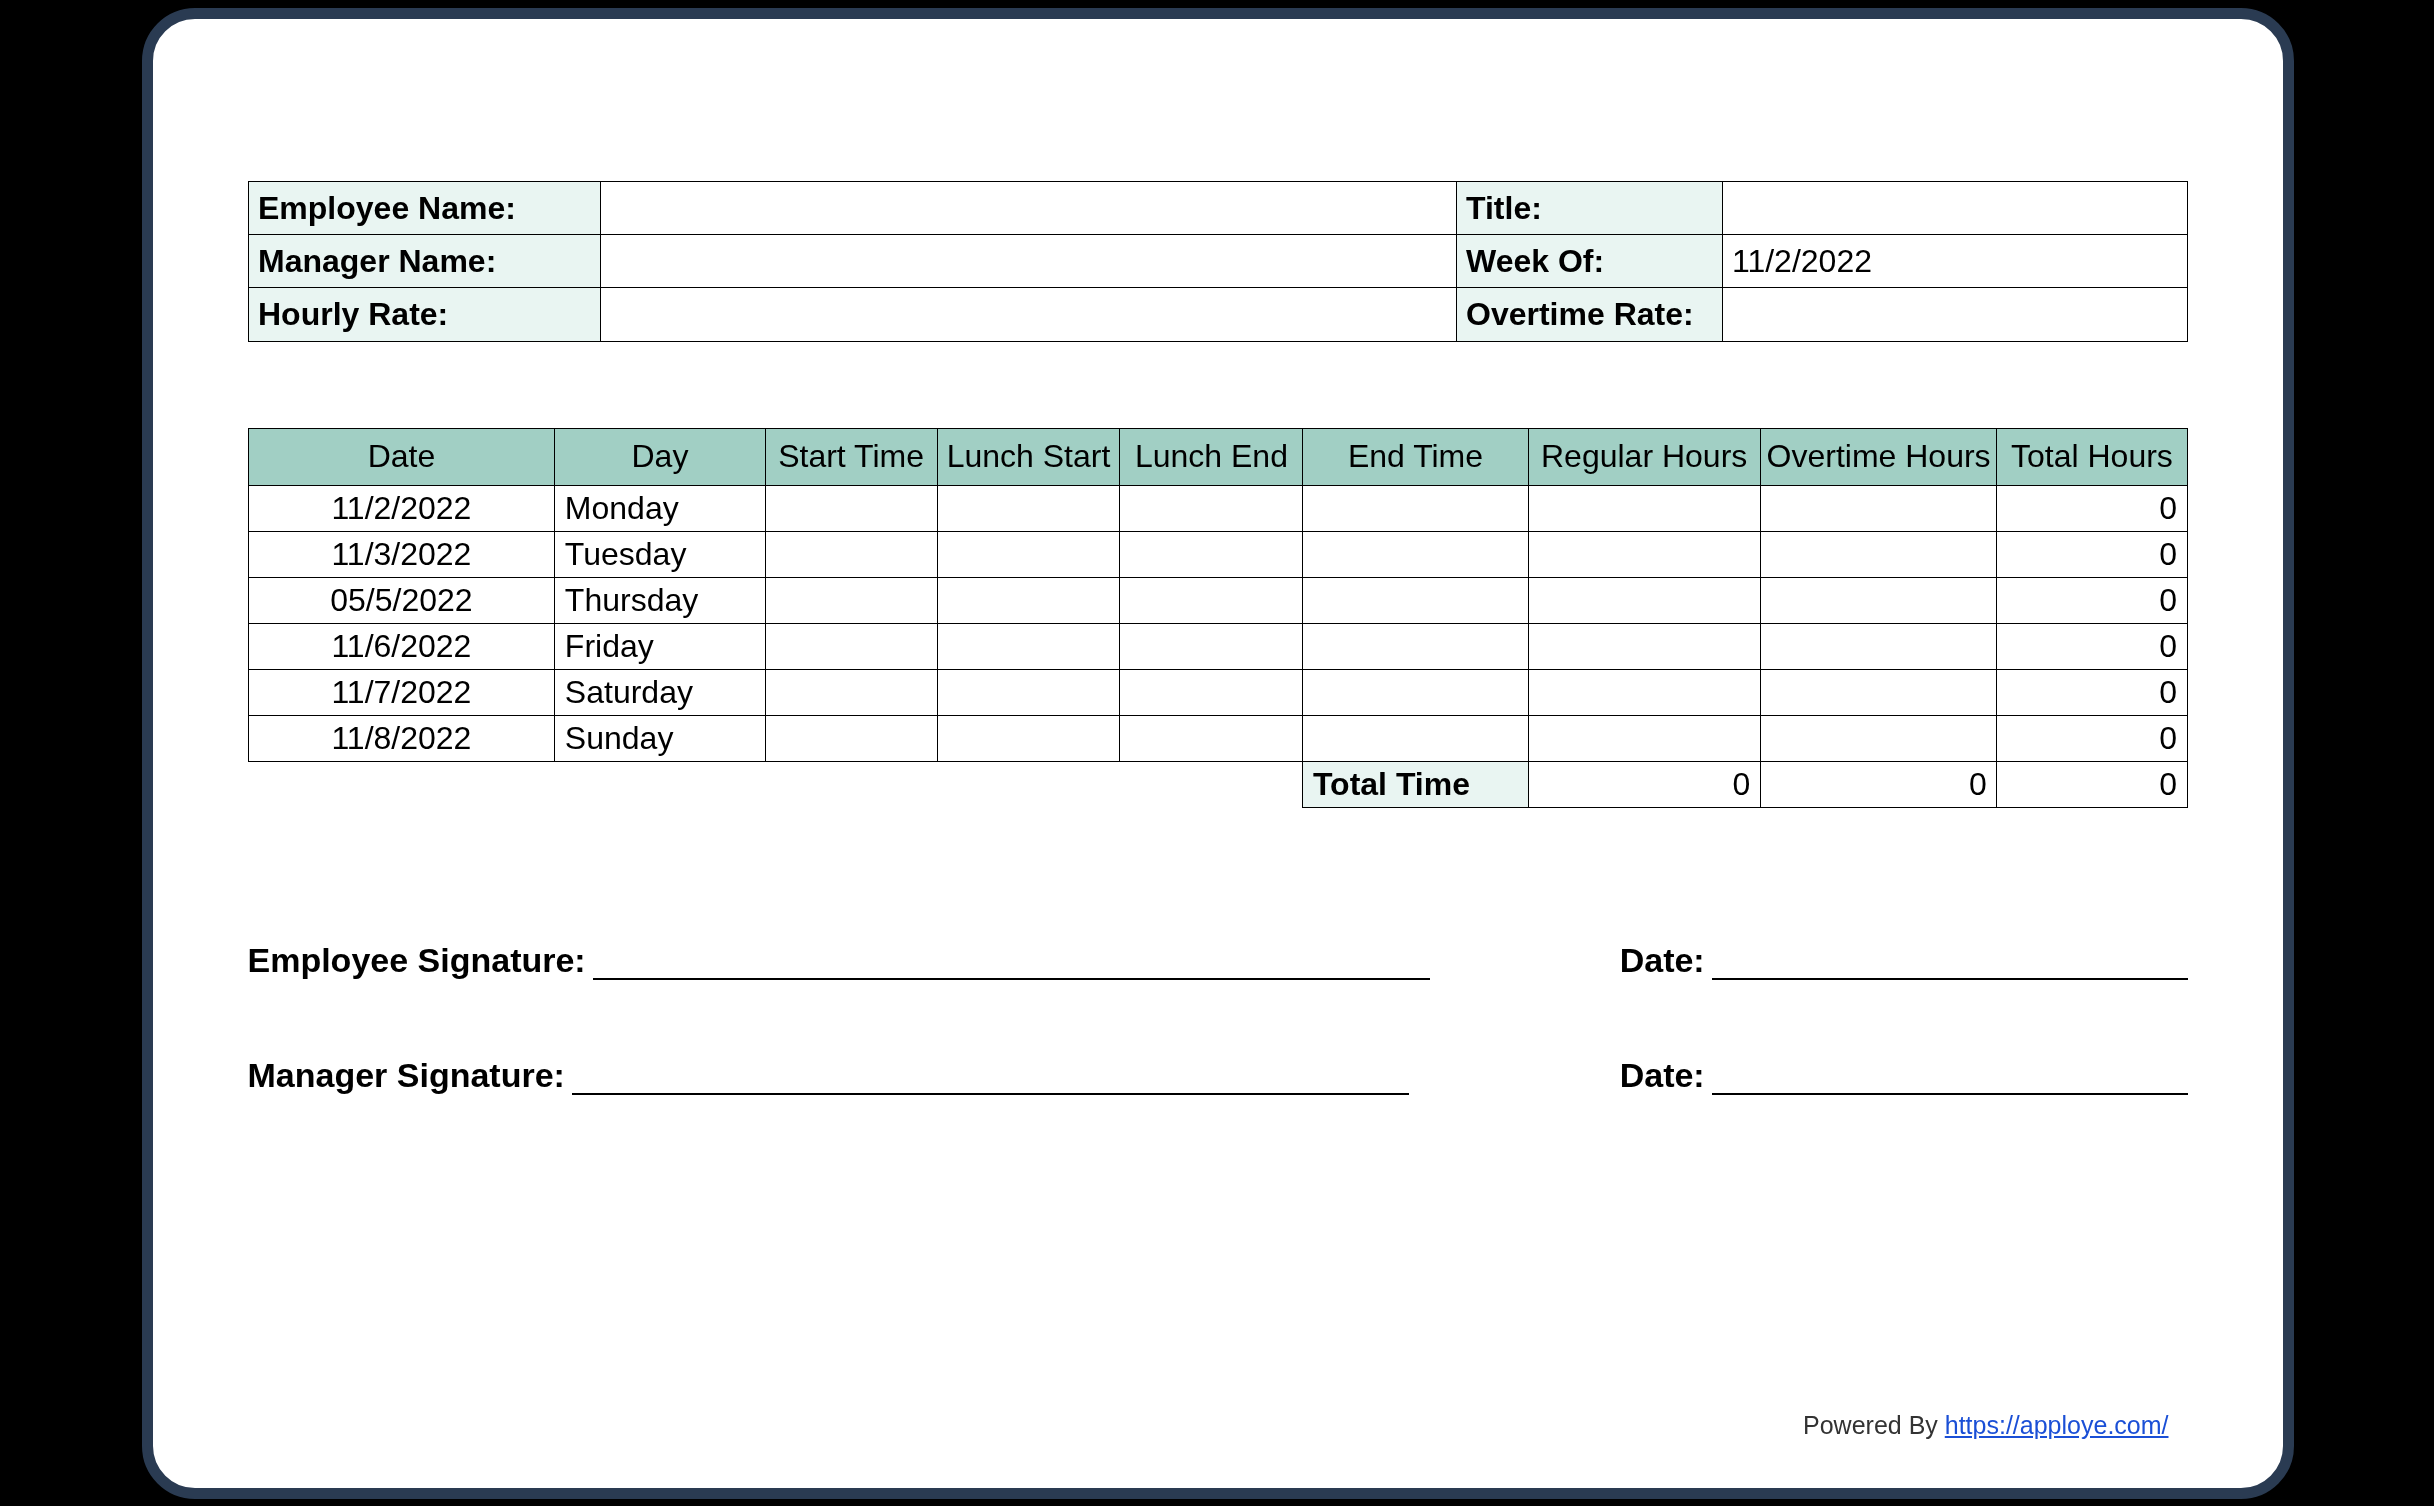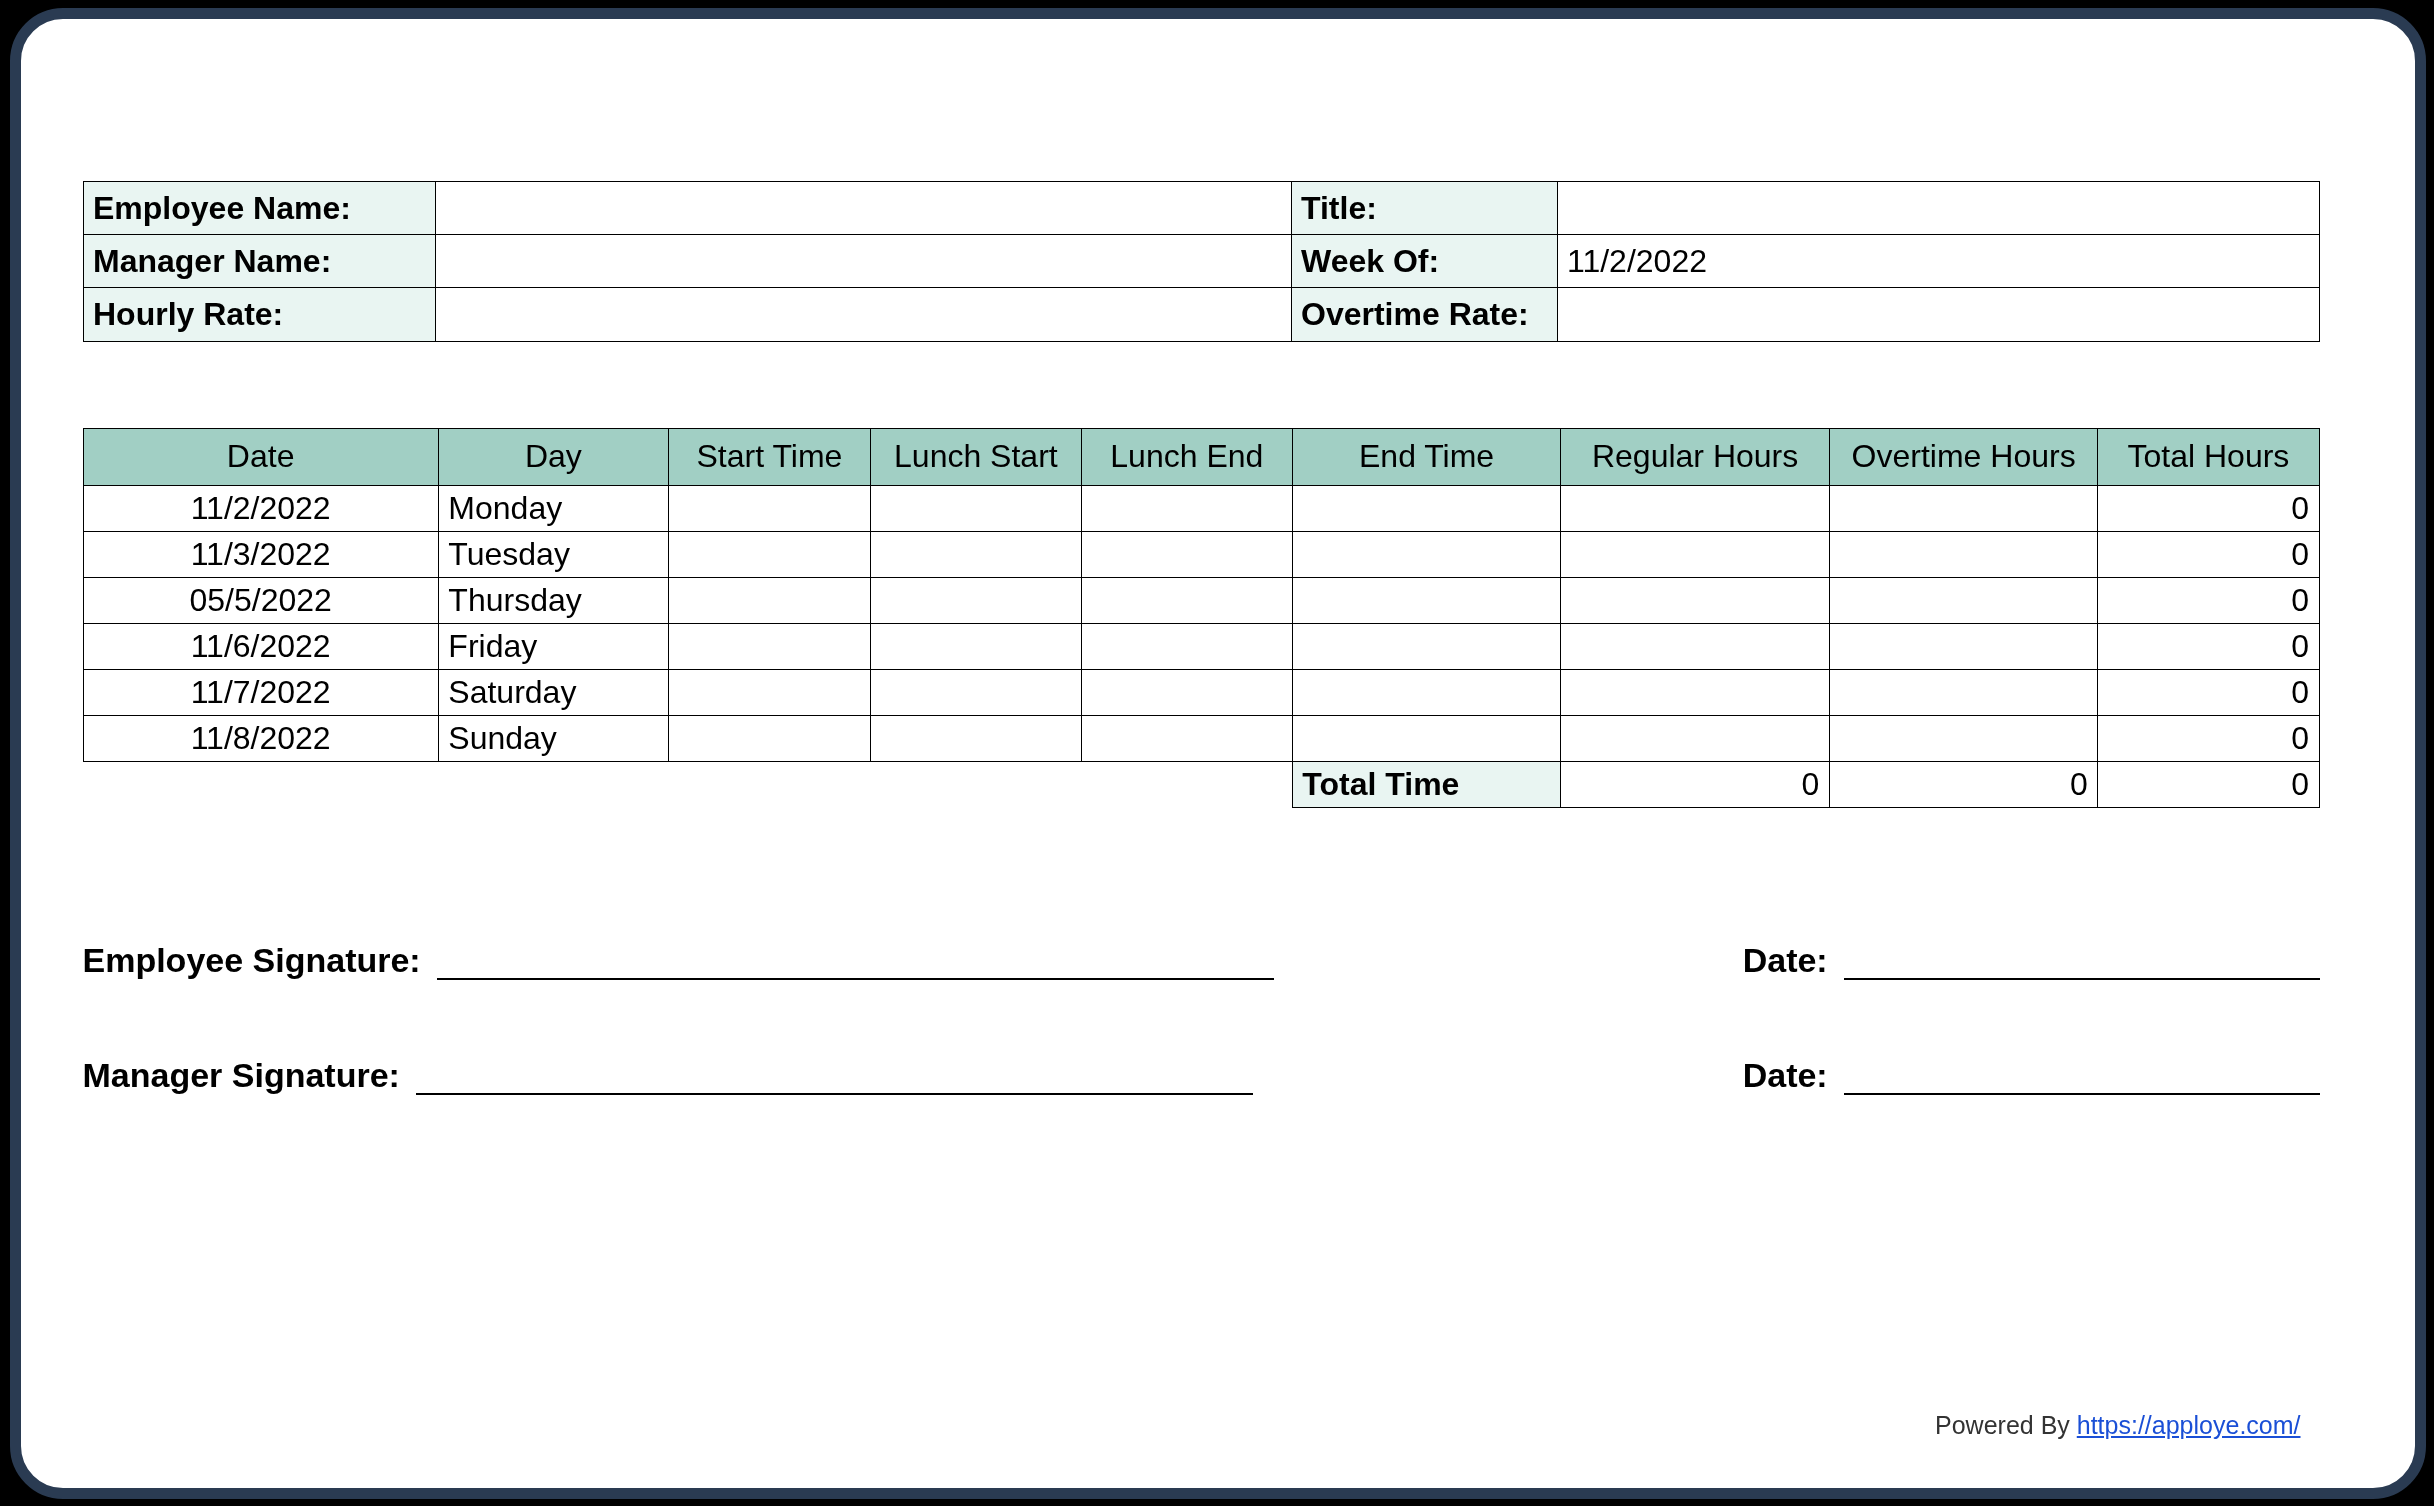--- a/index.html
+++ b/index.html
@@ -21,27 +21,27 @@
     width: 2435px;
     height: 1507px;
     background: #000;
     padding: 0;
     display: flex;
     align-items: center;
     justify-content: center;
   }
   .panel {
     box-sizing: border-box;
-    width: 2416px;
+    width: 2152px;
     height: 1491px;
     background: #fff;
     border: 11.4px solid var(--navy);
     border-radius: 53px;
     position: relative;
-    padding: 57px 95px 38px 62px;
+    padding: 57px 95px 38px 95px;
   }
 
   
   table.info {
     border-collapse: collapse;
     width: 100%;
     margin-top: 105px;
     font-size: 32px;
   }
   table.info td {
@@ -96,21 +96,21 @@
   
   .sig-block {
     margin-top: 133px;
     font-size: 34px;
     font-weight: 700;
   }
   .sig-row {
     display: flex;
     align-items: flex-end;
     margin-bottom: 76px;
-    gap: 12px;
+    gap: 3px;
   }
   .sig-row .lab { white-space: nowrap; }
   .sig-line-long  { border-bottom: 2.9px solid #000; flex: 0 0 837px; margin-left: 3.8px; }
   .sig-line-short { border-bottom: 2.9px solid #000; flex: 0 0 476px; margin-left: 3.8px; }
   .sig-gap { flex: 1 1 auto; }
 
   
   .footer {
     position: absolute;
     right: 114px;

